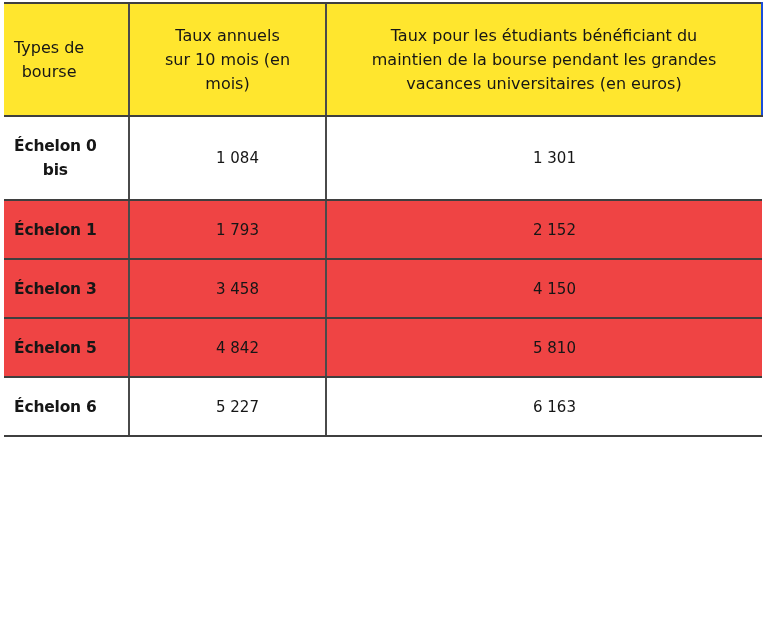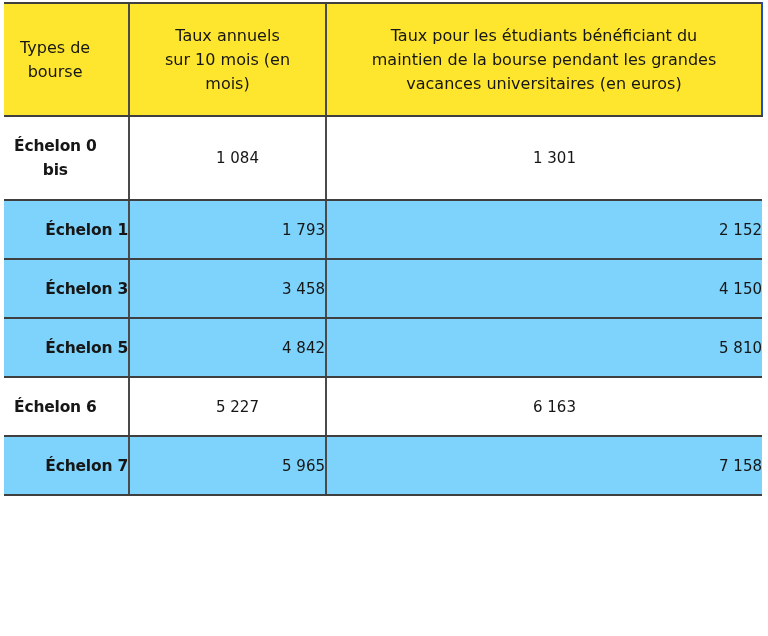--- a/index.html
+++ b/index.html
@@ -45,21 +45,21 @@
       font-size: 16px;
       line-height: 24px;
       text-align: center;
       color: #161616;
     }
     table.grid thead th:last-child {
       border-right: 2px solid #1d4ed8;
     }
     table.grid thead th.first {
       text-align: left;
-      padding-left: 16px;
+      padding-left: 10px;
     }
     table.grid thead th .inner {
       display: inline-block;
       text-align: center;
     }
     table.grid thead th.first .inner { text-align: center; }
 
     table.grid tbody td {
       font-size: 15px;
       line-height: 24px;
@@ -71,21 +71,21 @@
       padding-left: 10px;
       font-weight: bold;
       font-size: 15.5px;
       letter-spacing: -0.2px;
     }
     table.grid tbody td.label .inner {
       display: inline-block;
       text-align: center;
     }
     table.grid tbody tr.row-white td { background: #ffffff; }
-    table.grid tbody tr.row-yellow td { background: #7dd3fc; text-align: right; }
+    table.grid tbody tr.row-yellow td { background: #ef4444; }
     table.grid tbody tr.r0 td { height: 82px; }
     table.grid tbody tr.rx td { height: 57px; }
   </style>
 </head>
 <body>
 
 <table class="grid">
   <colgroup>
     <col class="c1">
       <col class="c2">
@@ -139,19 +139,14 @@
     <tr class="row-yellow rx">
       <td class="label">Échelon 5</td>
       <td>4 842</td>
       <td>5 810</td>
     </tr>
     <tr class="row-white rx">
       <td class="label">Échelon 6</td>
       <td>5 227</td>
       <td>6 163</td>
     </tr>
-    <tr class="row-yellow rx">
-      <td class="label">Échelon 7</td>
-      <td>5 965</td>
-      <td>7 158</td>
-    </tr>
   </tbody>
 </table>
 
 </body></html>

